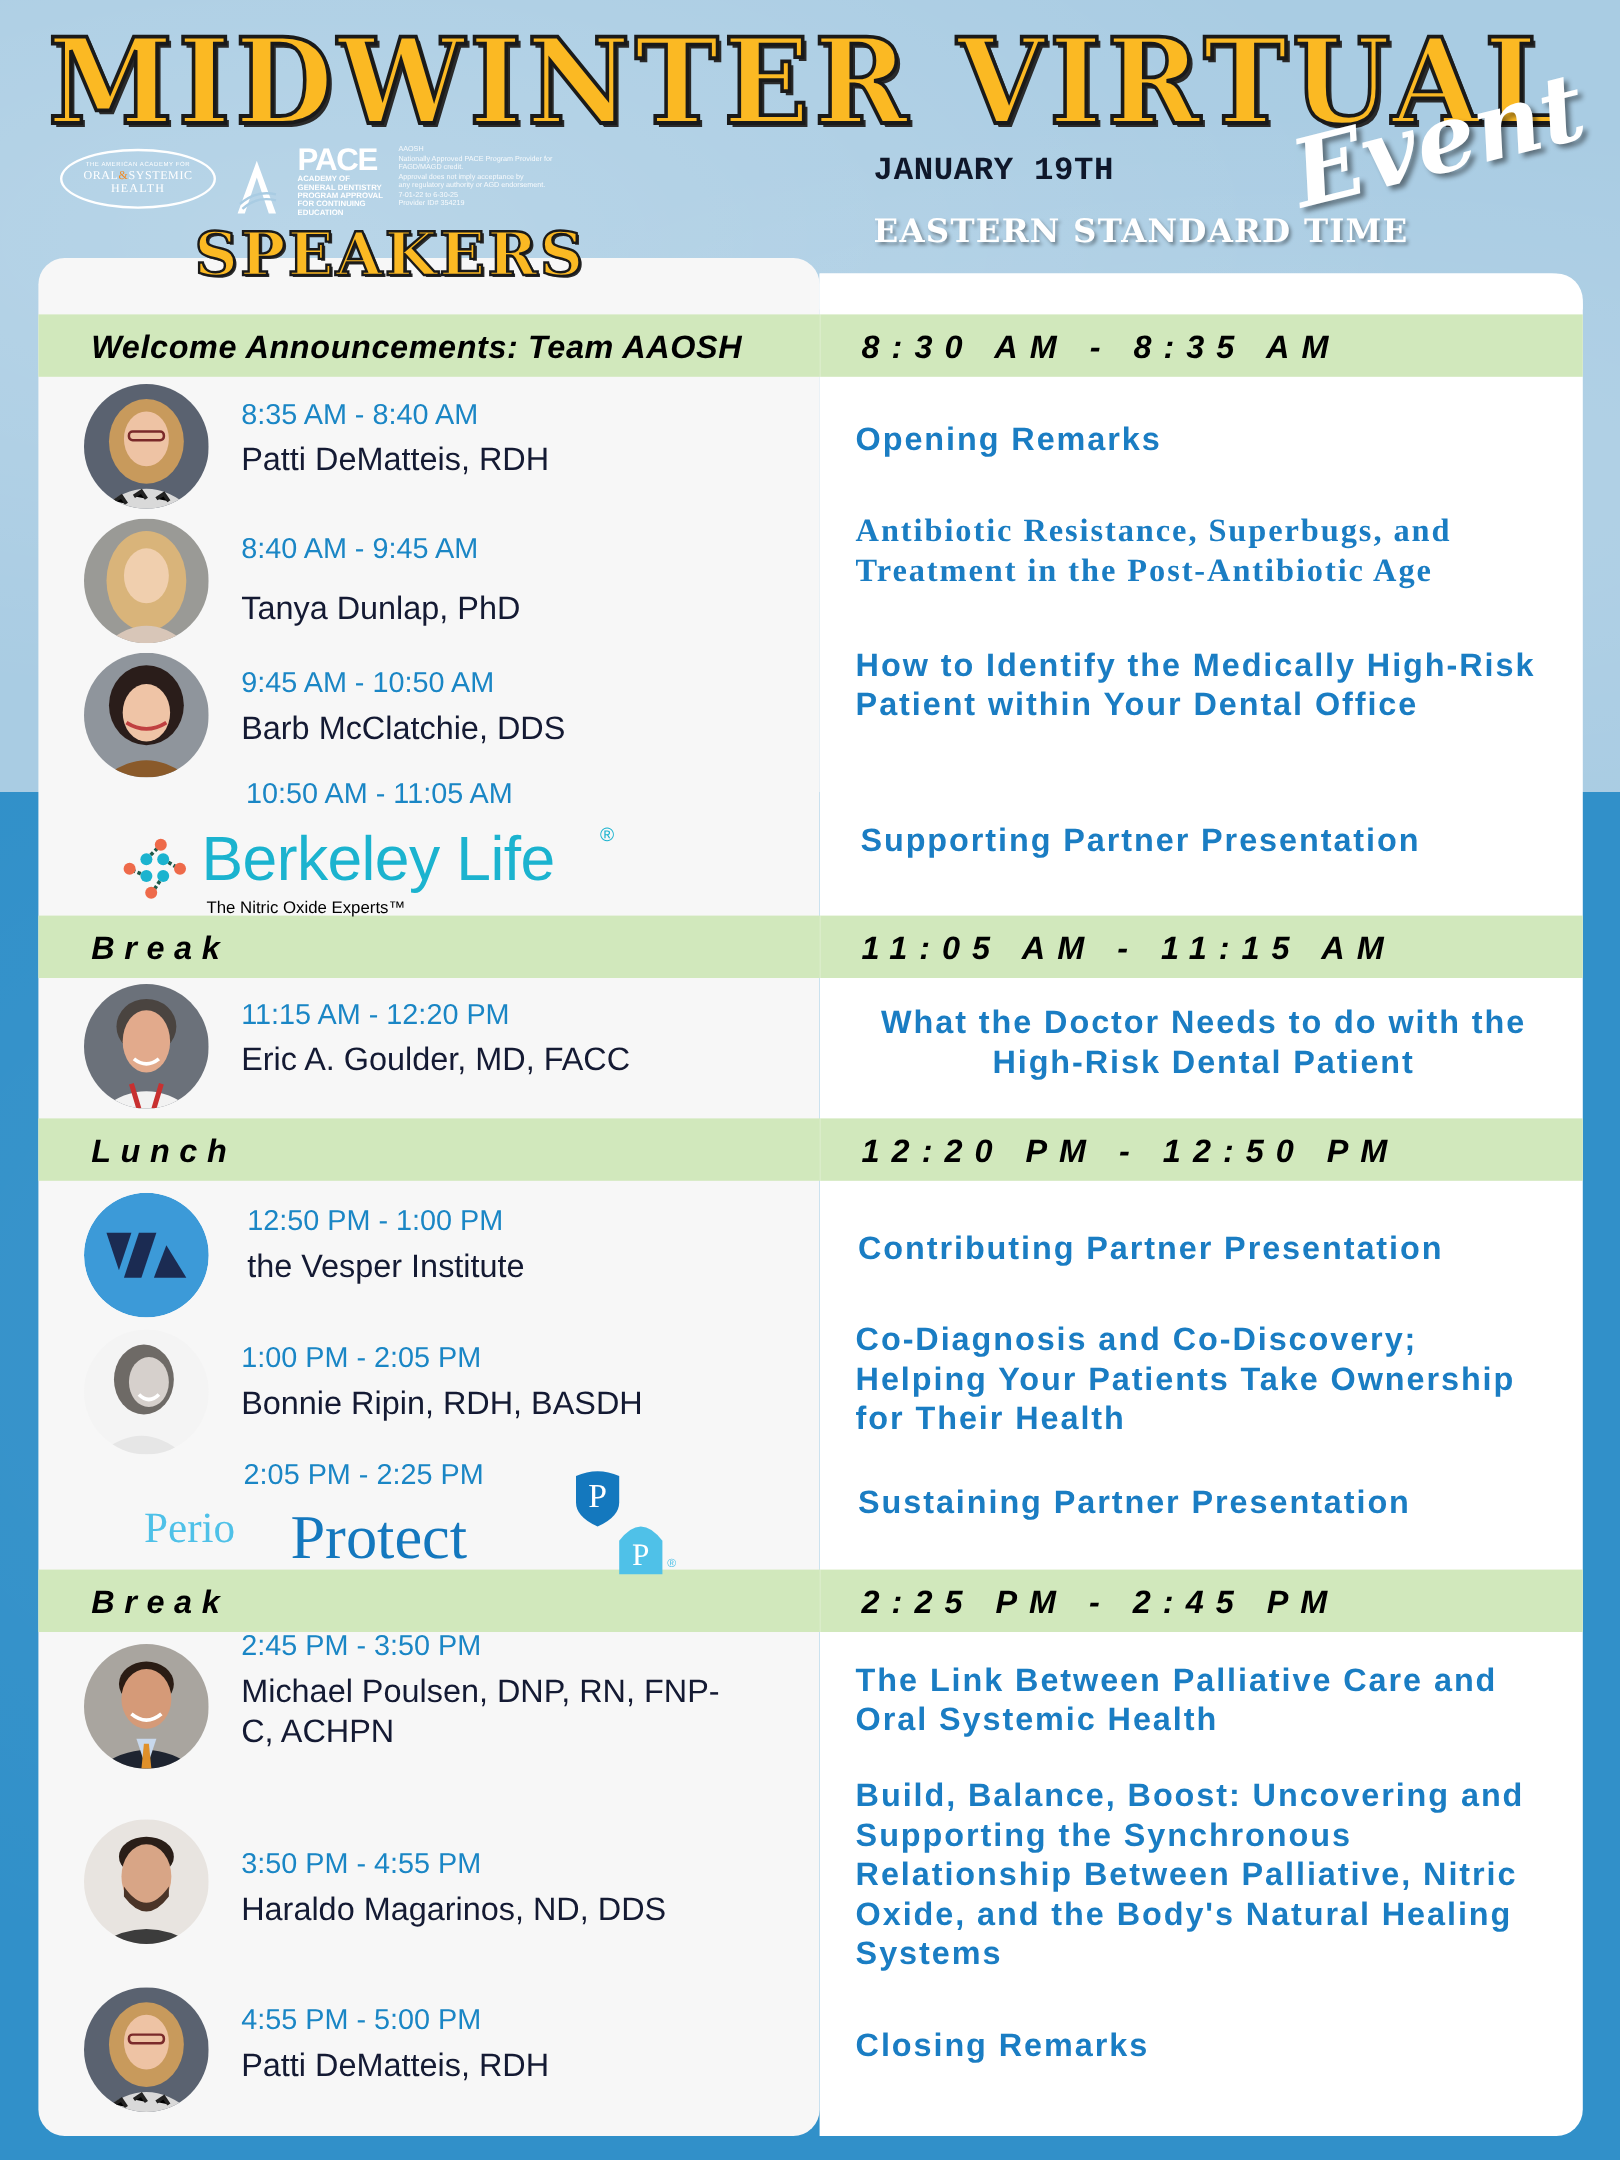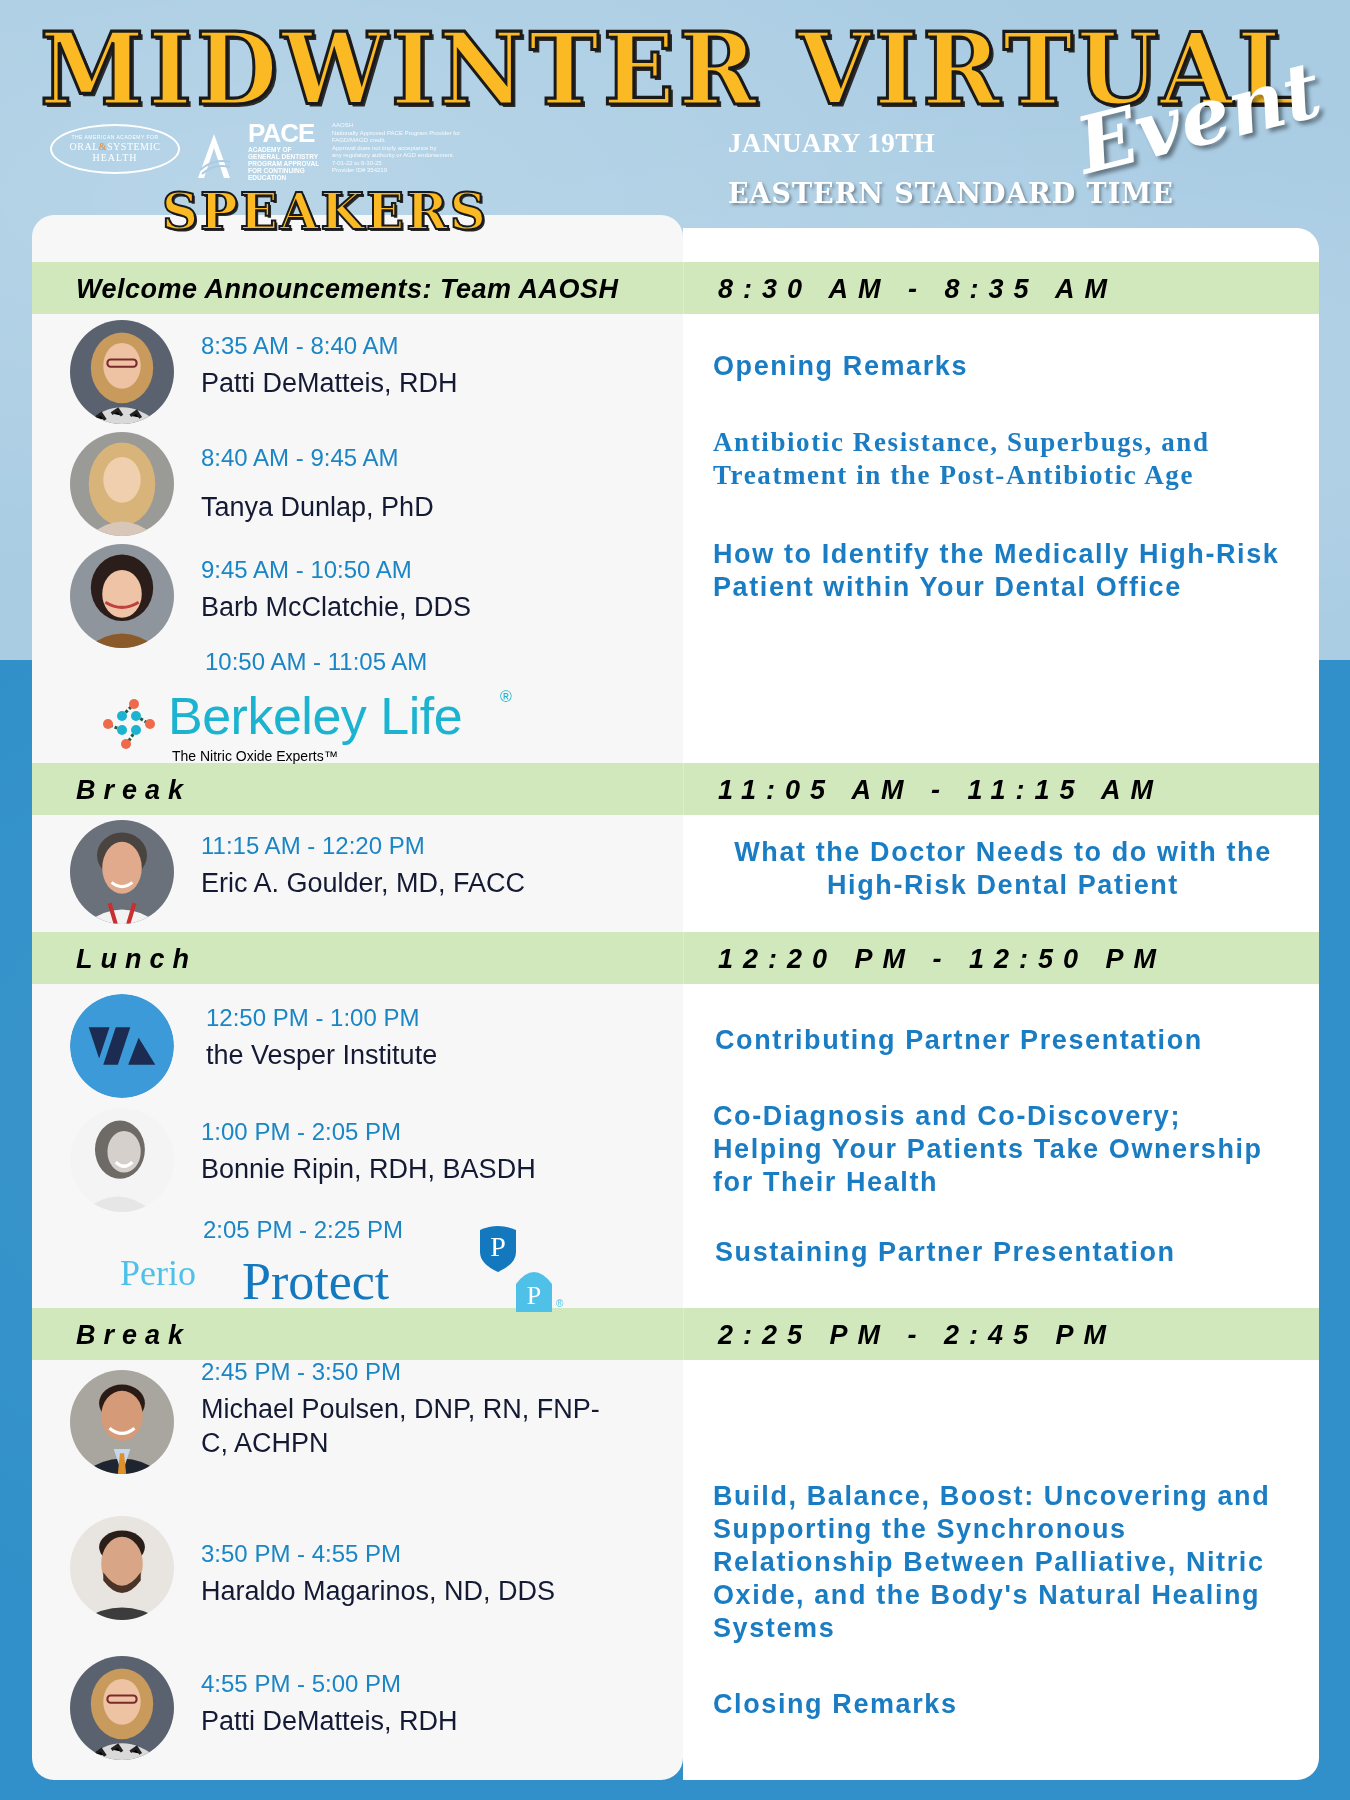--- a/index.html
+++ b/index.html
@@ -50,22 +50,22 @@
   .aaosh-logo .main { font-family: "Liberation Serif", serif; font-size: 10px; letter-spacing: 0.5px; margin-top: 1px; }
   .aaosh-logo .main .amp { color: #f08a24; }
   .aaosh-logo .sub { font-family: "Liberation Serif", serif; font-size: 10px; letter-spacing: 1px; }
   .pace-logo { position: absolute; left: 196px; top: 118px; width: 300px; height: 70px; color: #fff; }
   .pace-logo .a-mark { position: absolute; left: 0; top: 14px; width: 36px; height: 48px; }
   .pace-logo .pace-word { position: absolute; left: 52px; top: 0; font-size: 26px; font-weight: 700; letter-spacing: -1px; }
   .pace-logo .pace-lines { position: absolute; left: 52px; top: 28px; font-size: 6.5px; font-weight: 700; line-height: 7px; }
   .pace-logo .pace-fine { position: absolute; left: 136px; top: 4px; font-size: 6px; line-height: 7.5px; width: 170px; opacity: 0.9; }
   .date-line {
     position: absolute; left: 728px; top: 128px;
-    font-family: Liberation Serif, serif; font-weight: 900; font-size: 27px;
-    color: #ffffff; letter-spacing: 0.5px;
+    font-family: Liberation Mono, monospace; font-weight: 900; font-size: 27px;
+    color: #0f172a; letter-spacing: 0.5px;
   }
   .tz-line {
     position: absolute; left: 728px; top: 178px;
     font-family: "DejaVu Serif", serif; font-weight: 900; font-size: 27px;
     color: #ffffff; letter-spacing: 1px;
     text-shadow: 2px 2px 3px rgba(0,0,0,0.35);
   }
 
   
   .panel-left {
@@ -275,20 +275,21 @@
       <circle cx="34" cy="34" r="5" fill="#1bb3cf"></circle>
       <circle cx="32" cy="8" r="5" fill="#ee6a4a"></circle>
       <circle cx="6" cy="28" r="5" fill="#ee6a4a"></circle>
       <circle cx="48" cy="28" r="5" fill="#ee6a4a"></circle>
       <circle cx="24" cy="48" r="5" fill="#ee6a4a"></circle>
     </svg>
     <div class="word">Berkeley Life</div>
     <div class="reg">®</div>
     <div class="tag">The Nitric Oxide Experts™</div>
   </div>
+  <div class="session-title" style="top:36px; left:685px;">Supporting Partner Presentation</div>
 </div>
 
 <div class="row" style="top:818px; height:110px;">
   <div class="avatar" style="top:2px;">
     <svg viewBox="0 0 100 100">
       <rect width="100" height="100" fill="#6b717a"></rect>
       <ellipse cx="50" cy="34" rx="24" ry="22" fill="#4a4440"></ellipse>
       <ellipse cx="50" cy="46" rx="19" ry="25" fill="#e2aa8c"></ellipse>
       <path d="M40 60 Q50 68 60 60" stroke="#fff" stroke-width="3" fill="none"></path>
       <path d="M14 100 Q50 72 86 100 Z" fill="#f2f2f2"></path>
@@ -354,20 +355,21 @@
       <ellipse cx="50" cy="32" rx="22" ry="18" fill="#2a1c14"></ellipse>
       <ellipse cx="50" cy="44" rx="20" ry="24" fill="#d59a78"></ellipse>
       <path d="M38 56 Q50 66 62 56" stroke="#fff" stroke-width="3" fill="none"></path>
       <path d="M10 100 Q50 70 90 100 Z" fill="#1e2430"></path>
       <path d="M42 76 L50 100 L58 76 Z" fill="#c8d8ec"></path>
       <path d="M48 80 L52 80 L54 100 L46 100 Z" fill="#e0902a"></path>
     </svg>
   </div>
   <div class="slot-time" style="top:-4px;">2:45 PM - 3:50 PM</div>
   <div class="slot-name" style="top:30px; width:400px; white-space:normal;">Michael Poulsen, DNP, RN, FNP-C, ACHPN</div>
+  <div class="session-title" style="top:22px;">The Link Between Palliative Care and Oral Systemic Health</div>
 </div>
 
 <div class="row" style="top:1510px; height:120px;">
   <div class="avatar" style="top:6px;">
     <svg viewBox="0 0 100 100">
       <rect width="100" height="100" fill="#e8e4e0"></rect>
       <ellipse cx="50" cy="30" rx="22" ry="16" fill="#2a1e18"></ellipse>
       <ellipse cx="50" cy="46" rx="20" ry="26" fill="#d8a586"></ellipse>
       <path d="M32 54 Q50 80 68 54 L68 62 Q50 86 32 62 Z" fill="#4a3428"></path>
       <path d="M12 100 Q50 76 88 100 Z" fill="#3c3c3c"></path>

